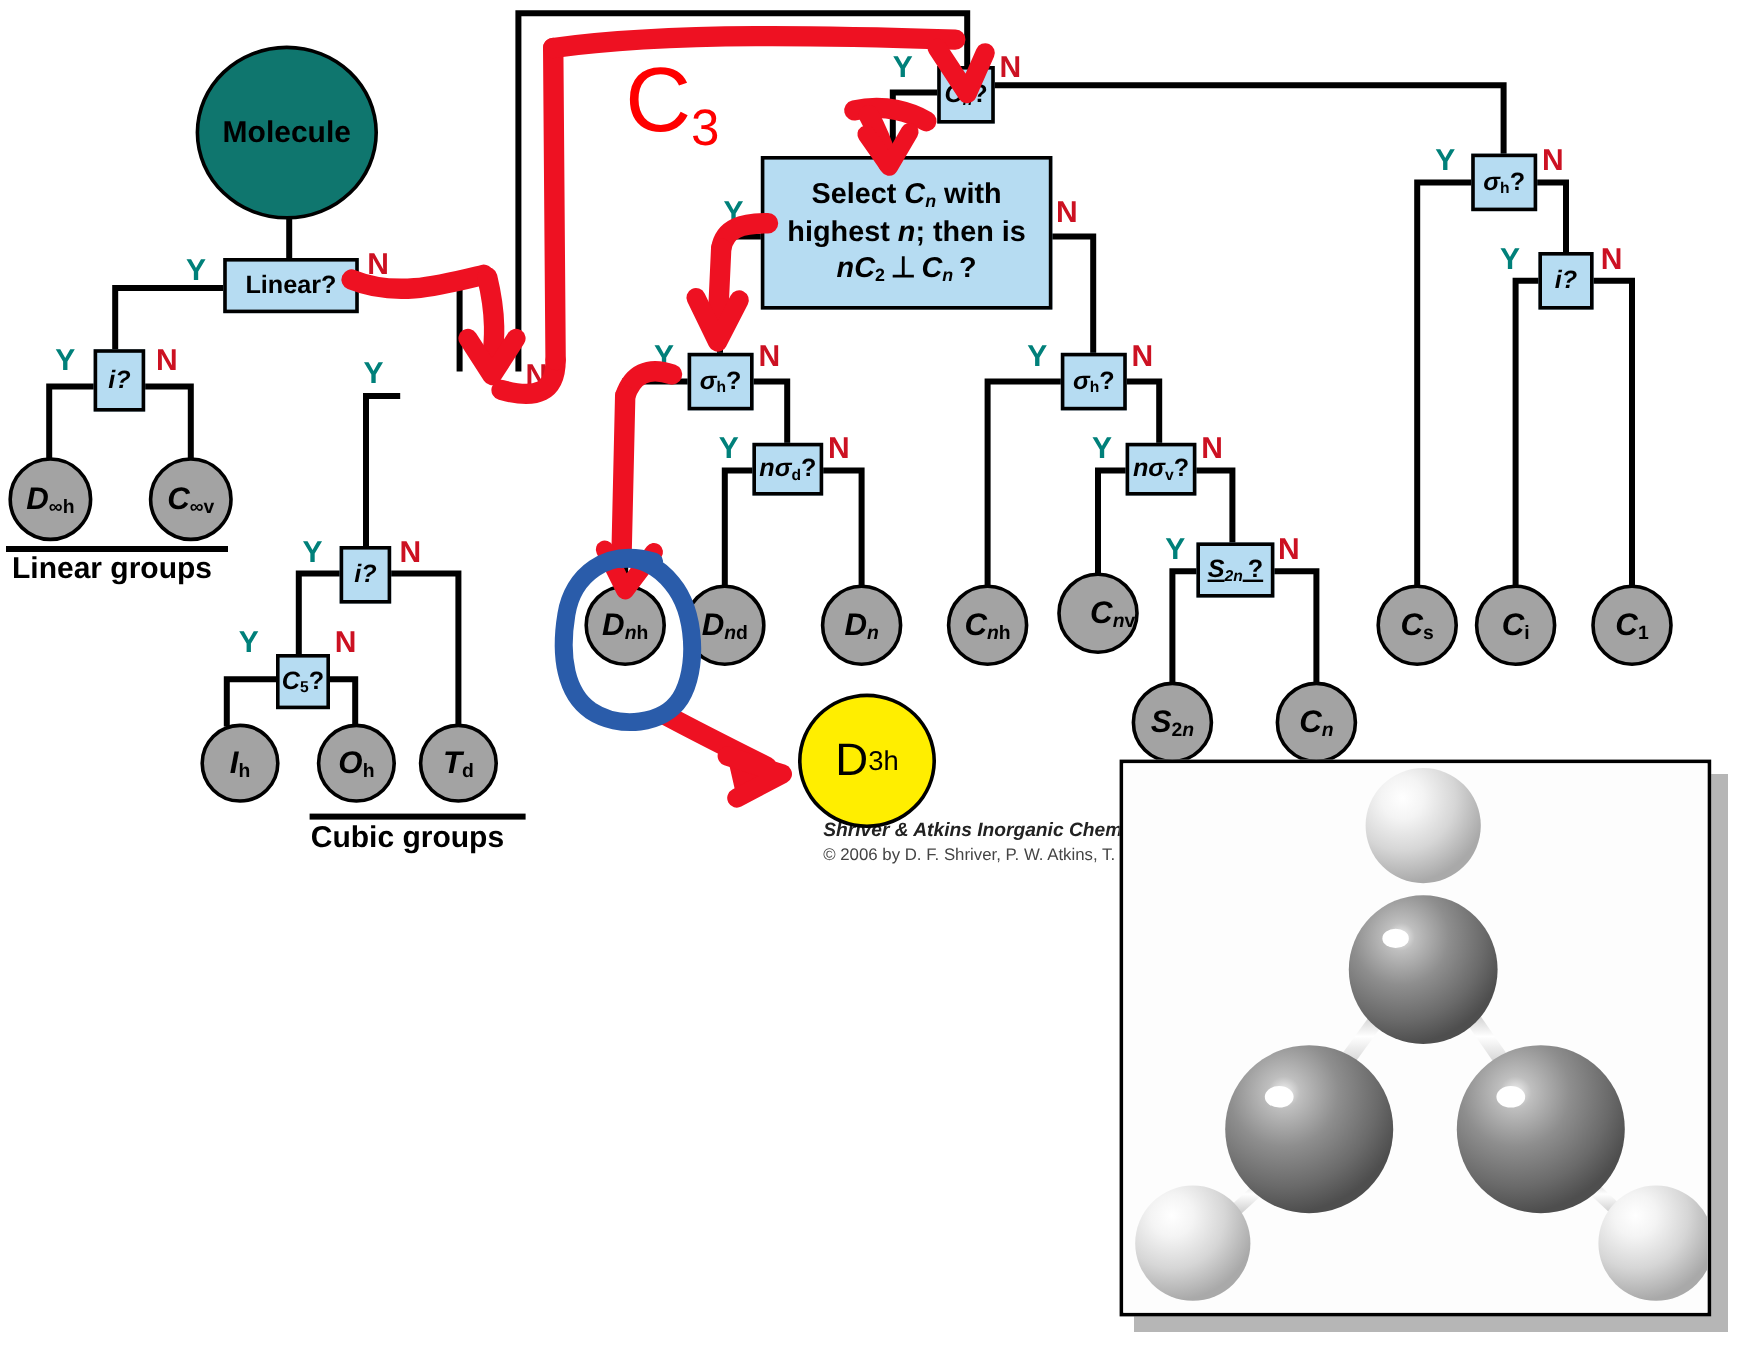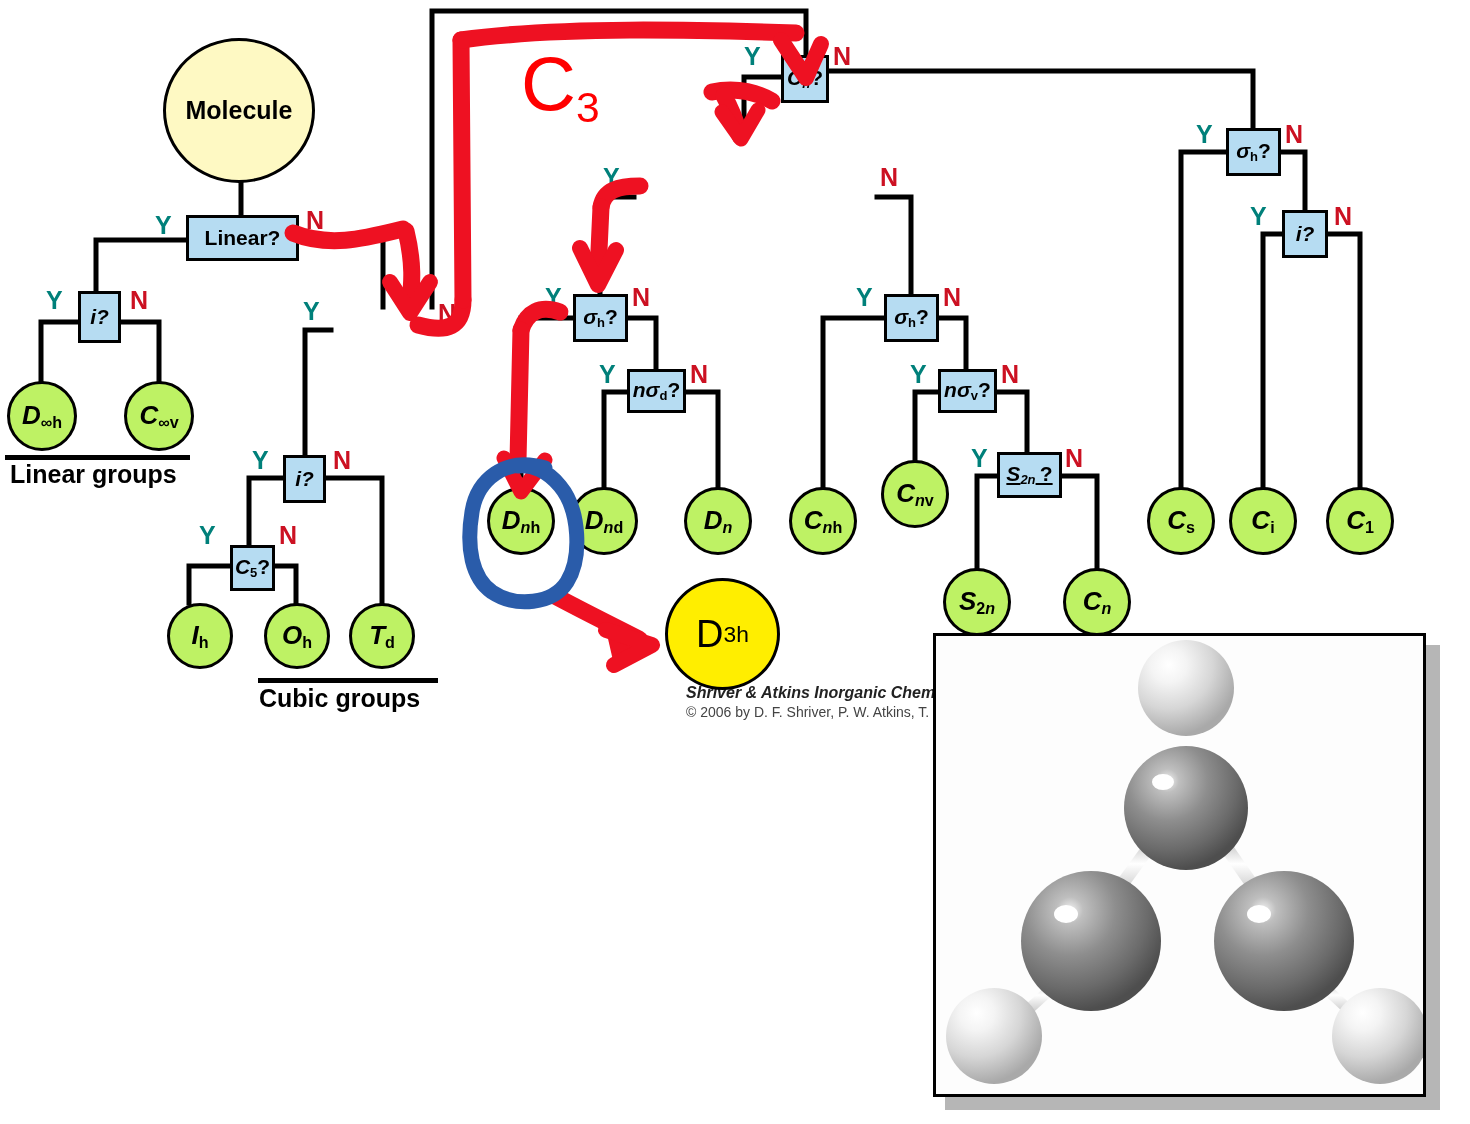--- a/index.html
+++ b/index.html
@@ -12,25 +12,25 @@
 
   
   .dbox{position:absolute;background:#b6dcf2;border:3px solid #000;
         box-sizing:border-box;display:flex;align-items:center;
         justify-content:center;text-align:center;color:#000;
         font-weight:bold;line-height:1.12;z-index:5;}
   .dbox.small{font-size:21px;}
   .dbox.big{font-size:24px;padding:4px 6px;}
 
   
-  .tnode{position:absolute;background:#bef264;border:3px solid #000;
+  .tnode{position:absolute;background:#a3a3a3;border:3px solid #000;
          border-radius:50%;display:flex;align-items:center;
          justify-content:center;font-weight:bold;font-size:26px;
          color:#000;z-index:6;box-sizing:border-box;}
-  .gnode{position:absolute;background:#fef9c3;border:3px solid #000;
+  .gnode{position:absolute;background:#0f766e;border:3px solid #000;
          border-radius:50%;display:flex;align-items:center;
          justify-content:center;font-weight:bold;font-size:25px;
          color:#000;z-index:6;box-sizing:border-box;}
   .ynode{position:absolute;background:#ffee00;border:3px solid #000;
          border-radius:50%;display:flex;align-items:center;
          justify-content:center;font-weight:normal;font-size:38px;
          color:#000;z-index:6;box-sizing:border-box;
          font-family:"Liberation Sans",sans-serif;}
 
   
@@ -153,20 +153,26 @@
   </div>
 
   <div class="dbox small" style="left:230px;top:545px;width:45px;height:46px;">
     <span><span class="it">C</span><sub>5</sub>?</span>
   </div>
 
   <div class="dbox small" style="left:781px;top:55px;width:48px;height:48px;">
     <span><span class="it">C</span><span class="sit">n</span>?</span>
   </div>
 
+  <div class="dbox big" style="left:634px;top:130px;width:243px;height:128px;
+       flex-direction:column;gap:4px;">
+    <span>Select <span class="it">C</span><span class="sit">n</span> with</span>
+    <span>highest <span class="it">n</span>; then is</span>
+    <span><span class="it">n</span><span class="it">C</span><sub>2</sub> ⊥ <span class="it">C</span><span class="sit">n</span> ?</span>
+  </div>
 
   <div class="dbox small" style="left:573px;top:294px;width:55px;height:48px;">
     <span><span class="it">σ</span><sub>h</sub>?</span>
   </div>
 
   <div class="dbox small" style="left:627px;top:369px;width:59px;height:44px;">
     <span><span class="it">nσ</span><sub>d</sub>?</span>
   </div>
 
   <div class="dbox small" style="left:884px;top:294px;width:55px;height:48px;">
@@ -211,21 +217,21 @@
   </div>
   <div class="tnode" style="left:570px;top:487px;width:68px;height:68px;">
     <span><span class="it">D</span><sub><span class="it">n</span>d</sub></span>
   </div>
   <div class="tnode" style="left:684px;top:487px;width:68px;height:68px;justify-content:center;">
     <span><span class="it">D</span><sub><span class="it">n</span></sub></span>
   </div>
   <div class="tnode" style="left:789px;top:487px;width:68px;height:68px;">
     <span><span class="it">C</span><sub><span class="it">n</span>h</sub></span>
   </div>
-  <div class="tnode" style="left:881px;top:460px;width:68px;height:68px;">
+  <div class="tnode" style="left:881px;top:477px;width:68px;height:68px;justify-content:flex-end;">
     <span><span class="it">C</span><sub><span class="it">n</span>v</sub></span>
   </div>
   <div class="tnode" style="left:943px;top:568px;width:68px;height:68px;">
     <span><span class="it">S</span><sub>2<span class="it">n</span></sub></span>
   </div>
   <div class="tnode" style="left:1063px;top:568px;width:68px;height:68px;">
     <span><span class="it">C</span><sub><span class="it">n</span></sub></span>
   </div>
   <div class="tnode" style="left:1147px;top:487px;width:68px;height:68px;">
     <span><span class="it">C</span><sub>s</sub></span>

